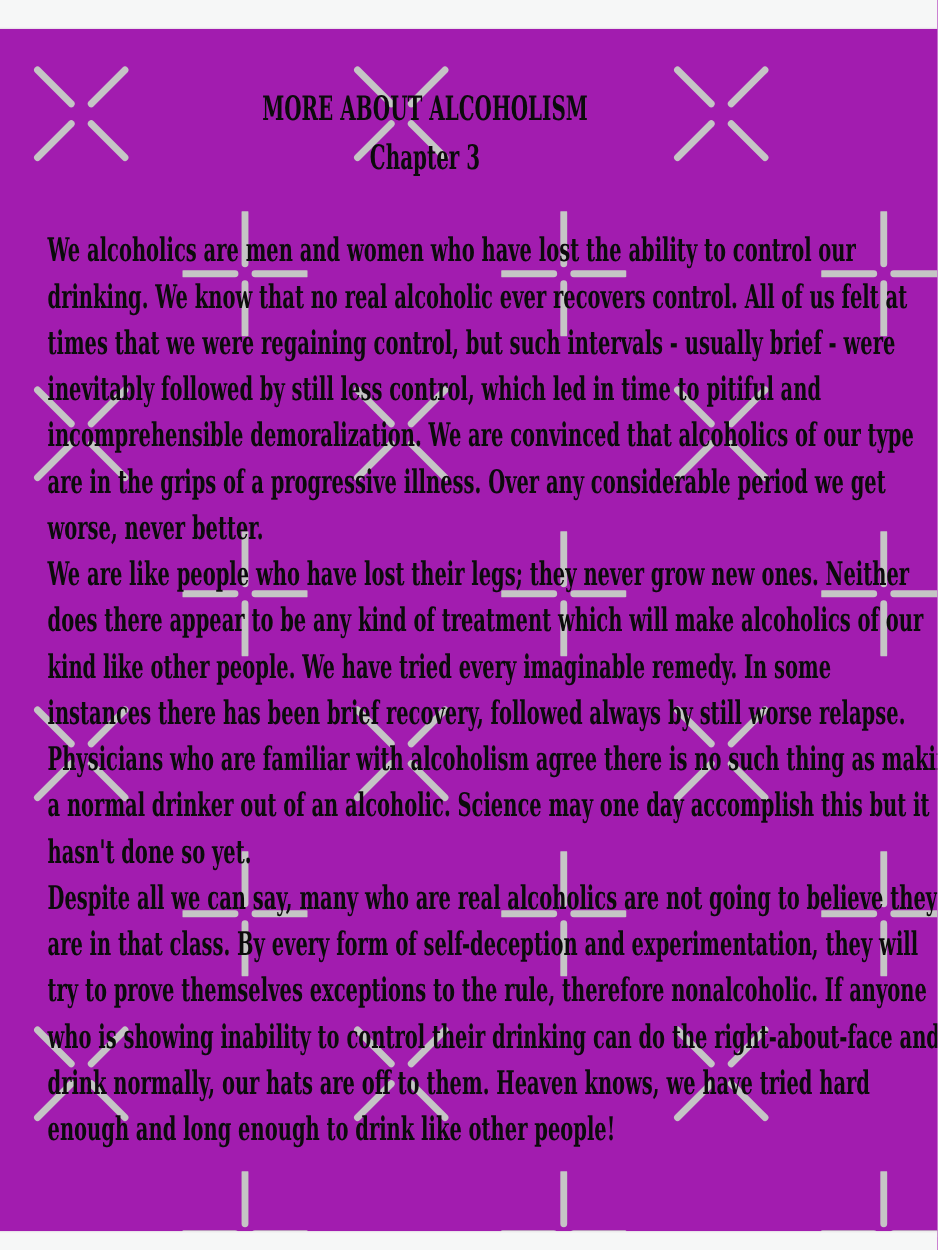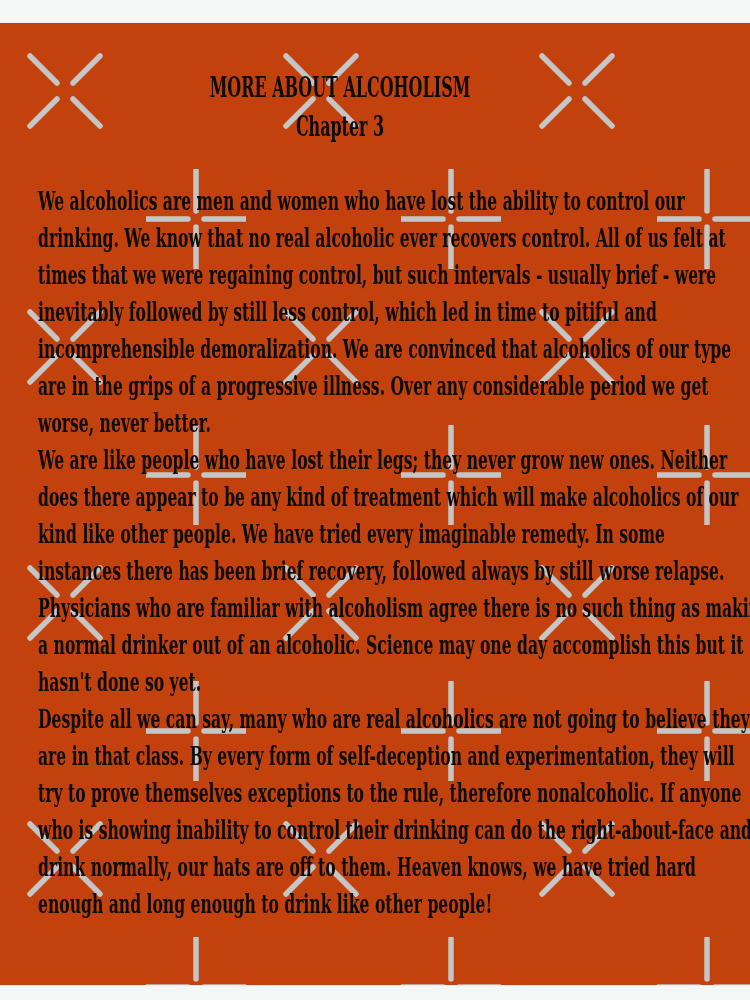--- a/index.html
+++ b/index.html
@@ -5,21 +5,21 @@
   html, body { margin: 0; padding: 0; }
   body {
     width: 750px; height: 1000px;
     background: #ffffff;
     position: relative;
     overflow: hidden;
     font-family: "DejaVu Serif", serif;
   }
   .page {
     position: absolute; inset: 0;
-    background: #c2410c;
+    background: #a21caf;
     overflow: hidden;
   }
   .band-top {
     position: absolute; top: 0; left: 0;
     width: 750px; height: 22px;
     background: #f6f7f7;
     border-bottom: 1px solid #ededed;
     z-index: 3;
   }
   .band-bottom {

